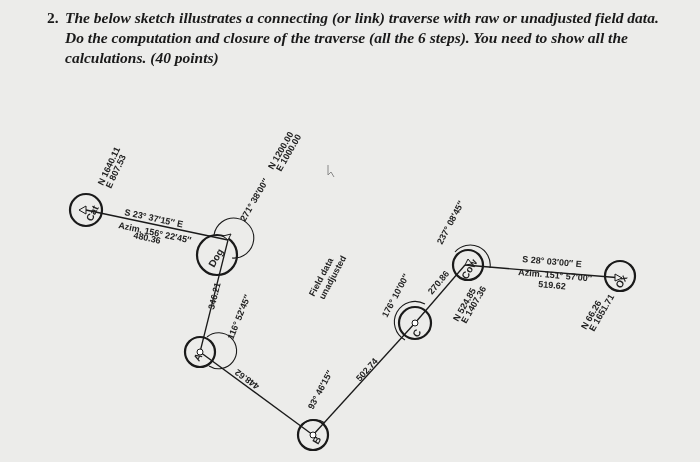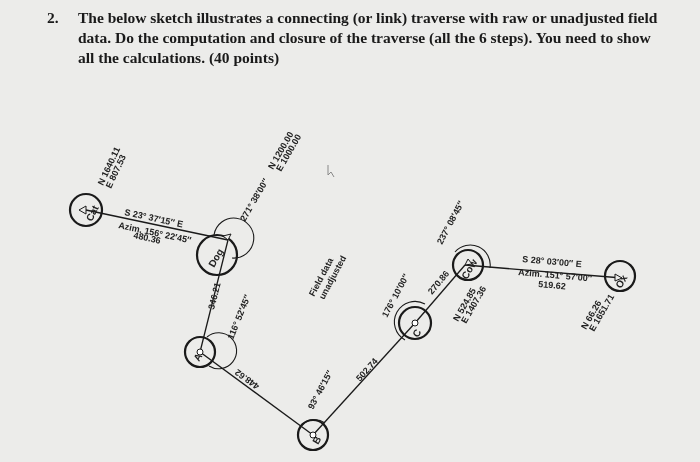--- a/index.html
+++ b/index.html
@@ -1,19 +1,19 @@
 <!DOCTYPE html>
 <html><head>
   <meta charset="utf-8">
   <style>
     html, body { margin:0; padding:0; }
     body { width:700px; height:462px; background:#ececea; overflow:hidden; position:relative; font-family:"Liberation Serif", serif; }
     .problem { position:absolute; left:47px; top:8px; width:620px; font-size:15.5px; line-height:20px; color:#1a1a1a; font-weight:bold; }
     .problem .num { position:absolute; left:0; top:0; }
-    .problem .body { margin-left:31px; }
+    .problem .body { margin-left:18px;font-style:italic; }
     svg { position:absolute; left:0; top:0; }
     .lbl-b { font-family:"Liberation Sans", sans-serif; fill:#222; font-size:9px; font-weight:bold; }
     .stn { font-family:"Liberation Sans", sans-serif; fill:#222; font-size:10px; font-weight:bold; }
   </style>
 </head>
 <body>
 
 <div class="problem">
   <span class="num">2.</span>
   <div class="body">The below sketch illustrates a connecting (or link) traverse with raw or unadjusted field data. Do the computation and closure of the traverse (all the 6 steps). You need to show all the calculations. (40 points)</div>

